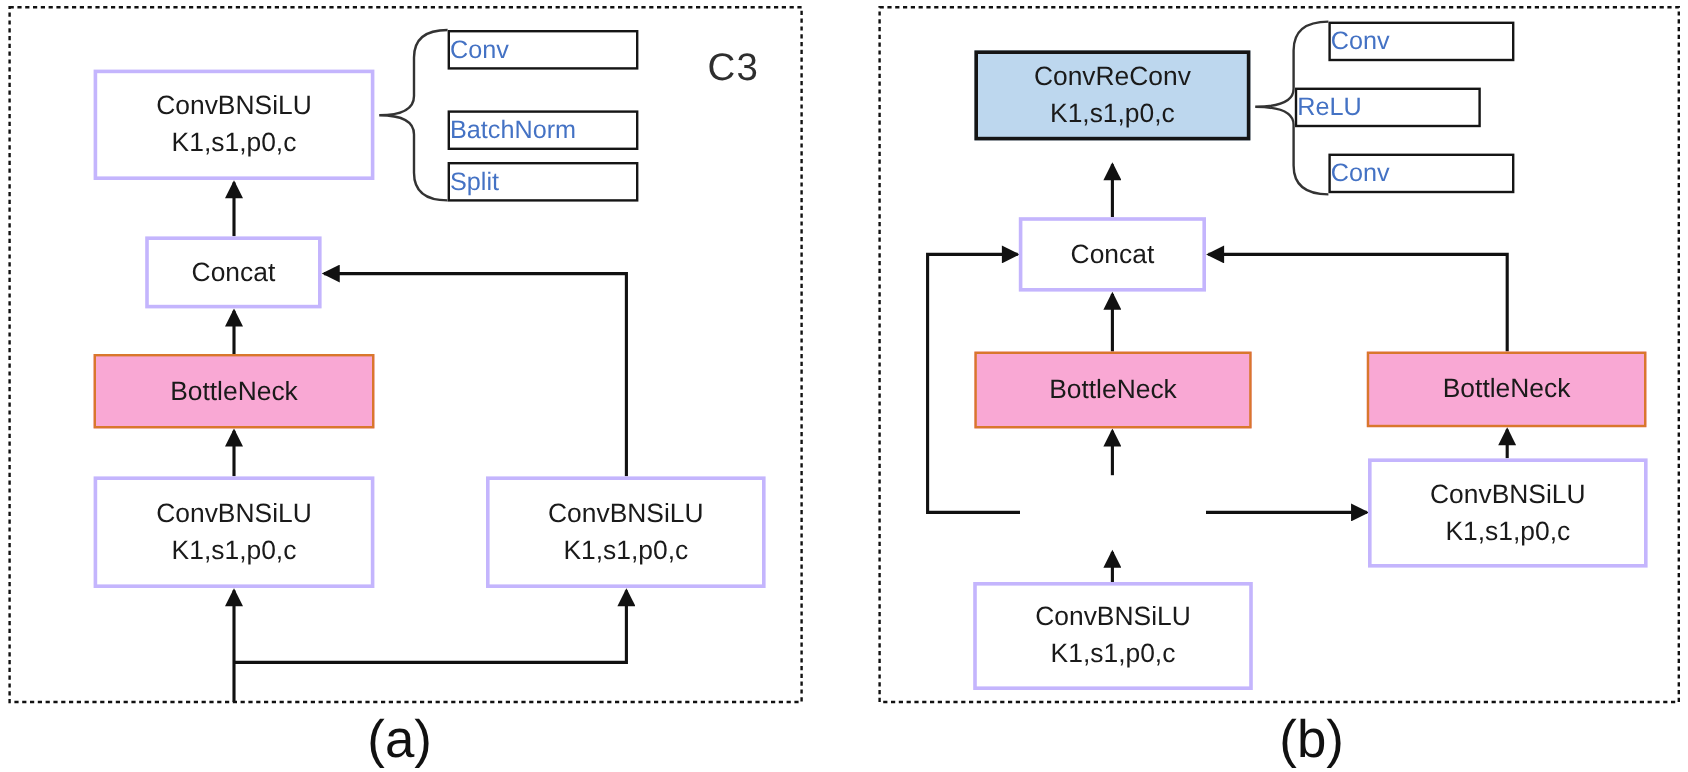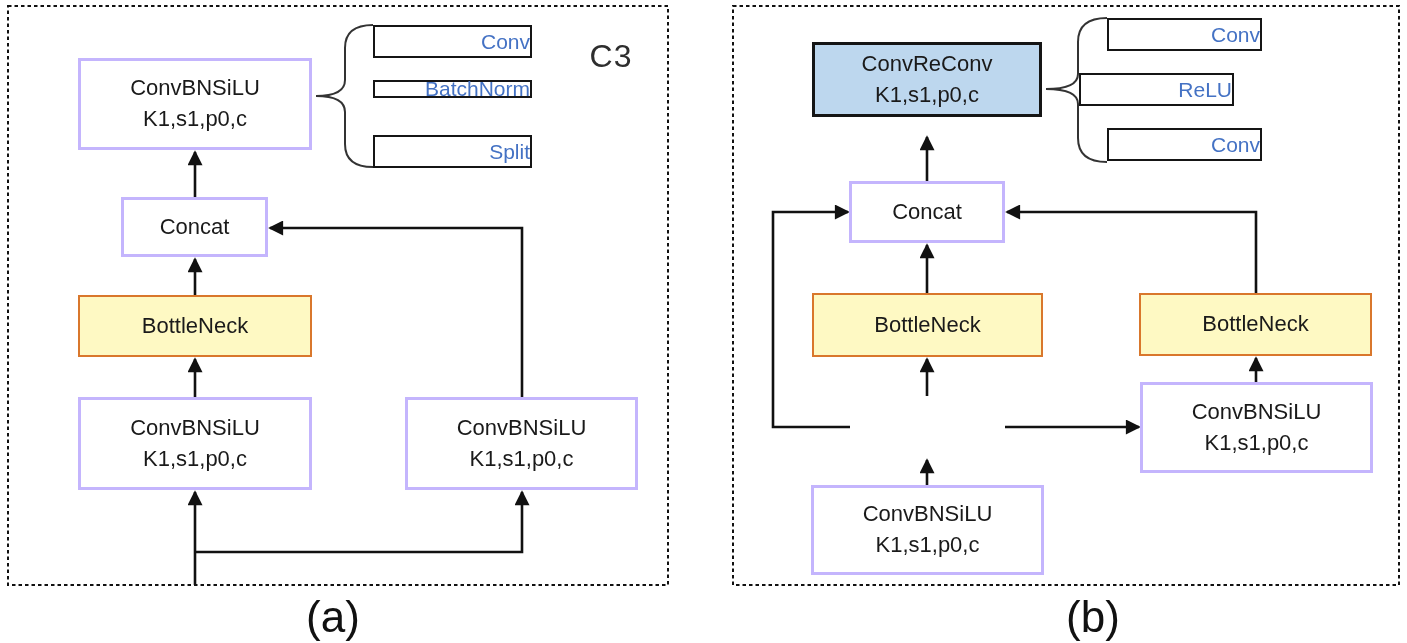--- a/index.html
+++ b/index.html
@@ -14,27 +14,27 @@
   #wires{position:absolute;left:0;top:0;width:1407px;height:643px;z-index:0;}
   .box{
     position:absolute;z-index:2;
     display:flex;flex-direction:column;align-items:center;justify-content:center;
     background:#ffffff;border:3px solid #c4b5fd;
     box-sizing:border-box;text-align:center;
     font-size:22px;line-height:1.4;color:#1a1a1a;
   }
   .legend-box{
     position:absolute;z-index:2;
-    display:flex;align-items:center;justify-content:flex-end;
+    display:flex;align-items:center;justify-content:flex-start;
     background:#ffffff;border:2.5px solid #151515;
     box-sizing:border-box;
     font-size:21px;color:#4472C4;
   }
   .bottleneck{
-    background:#fef9c3;border:2px solid #D9772C;
+    background:#f9a8d4;border:2px solid #D9772C;
   }
   .blue-fill{
     background:#BDD7EE;border:3px solid #151515;
   }
   .tag{
     position:absolute;z-index:2;
     display:flex;align-items:center;justify-content:center;
     font-size:32px;color:#2e2e2e;letter-spacing:1px;
   }
   .caption{
@@ -80,21 +80,21 @@
   </svg>
 
   <div class="box" style="left:78px;top:58px;width:234px;height:92px;">
     <div>ConvBNSiLU</div>
     <div>K1,s1,p0,c</div>
   </div>
 
   <div class="legend-box" style="left:373px;top:25px;width:159px;height:33px;">
     <span>Conv</span>
   </div>
-  <div class="legend-box" style="left:373px;top:80px;width:159px;height:18px;">
+  <div class="legend-box" style="left:373px;top:92px;width:159px;height:33px;">
     <span>BatchNorm</span>
   </div>
   <div class="legend-box" style="left:373px;top:135px;width:159px;height:33px;">
     <span>Split</span>
   </div>
 
   <div class="tag" style="left:556px;top:28px;width:110px;height:56px;">C3</div>
 
   <div class="box" style="left:121px;top:197px;width:147px;height:60px;">
     <div>Concat</div>

